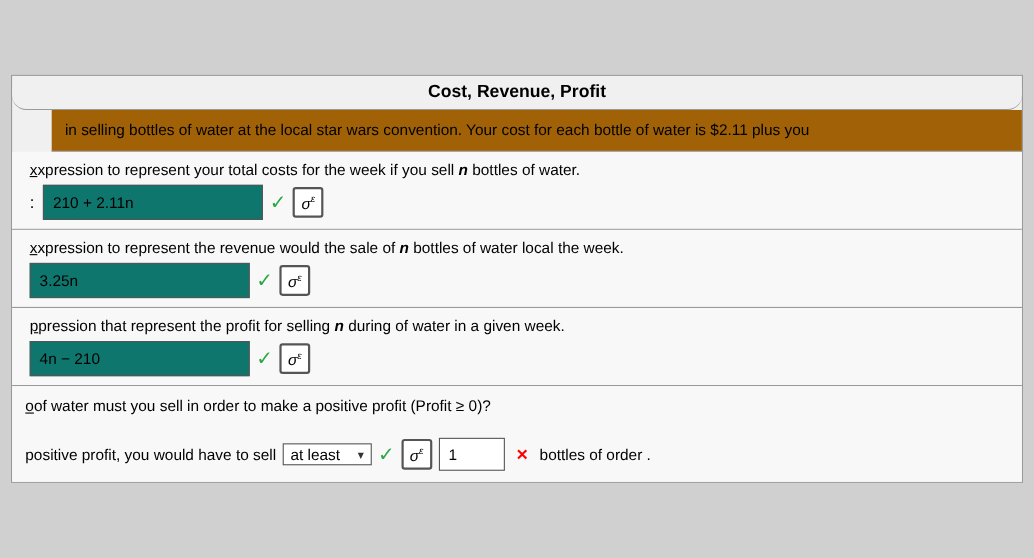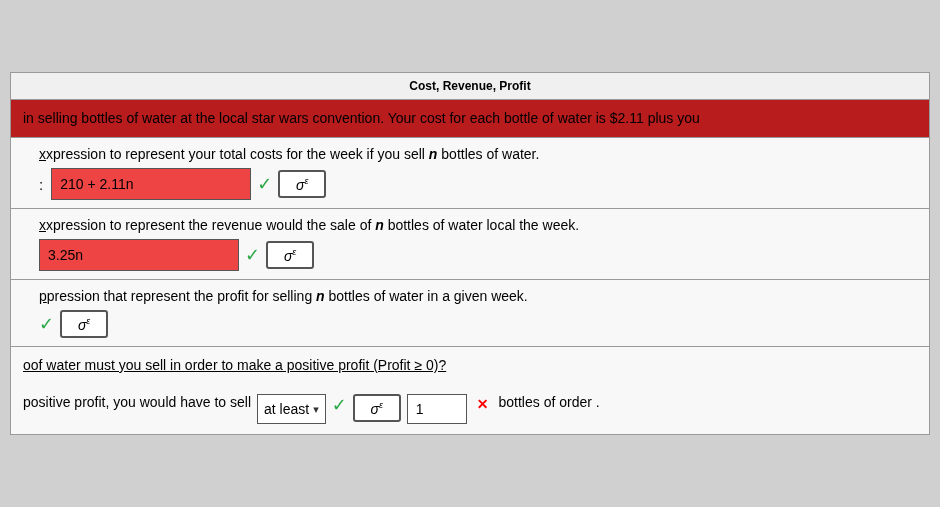--- a/index.html
+++ b/index.html
@@ -14,88 +14,90 @@
       min-height: 507px;
     }
     .main-container {
       width: 920px;
       background: #f0f0f0;
       border: 1px solid #999;
     }
     .title-row {
       text-align: center;
       font-weight: bold;
-      font-size: 12px;
+      font-size: 16px;
       padding: 6px 10px;
       border-bottom: 1px solid #999;
       background: #f0f0f0;
+      border-radius: 13px;
     }
     .description-row {
       padding: 8px 12px;
       border-bottom: 1px solid #999;
       font-size: 14px;
       line-height: 1.5;
-      background: #b91c1c;
+      background: #a16207;
+      margin-left: 36px;
     }
     .section {
       border-bottom: 1px solid #999;
-      padding: 8px 28px;
+      padding: 8px 16px;
       background: #f8f8f8;
     }
     .section-label {
       font-size: 14px;
       margin-bottom: 6px;
     }
     .section-label u {
       text-decoration: underline;
     }
     .input-row {
       display: flex;
       align-items: center;
       gap: 6px;
     }
     .answer-box {
       border: 1px solid #555;
-      background: #ef4444;
+      background: #0f766e;
       padding: 4px 8px;
       font-size: 14px;
       min-width: 200px;
       height: 32px;
       display: flex;
       align-items: center;
     }
     .check-icon {
       color: #28a745;
       font-size: 18px;
       cursor: pointer;
     }
     .bottom-section {
       padding: 10px 12px;
       background: #f8f8f8;
     }
     .bottom-top {
       font-size: 14px;
       margin-bottom: 21px;
-      text-decoration: underline;
     }
     .bottom-input-row {
       display: flex;
+      align-items: center;
       gap: 6px;
       font-size: 14px;
       flex-wrap: wrap;
     }
     .dropdown-box {
       border: 1px solid #555;
       background: white;
       padding: 4px 6px;
       font-size: 14px;
-      height: 30px;
-      display: flex;
-      align-items: center;
-      gap: 4px;
+      height: 20px;
+      display: flex;
+      align-items: center;
+      gap: 16px;
       cursor: pointer;
     }
     .dropdown-arrow {
       font-size: 11px;
       color: #333;
     }
     .number-input-box {
       border: 1px solid #555;
       background: white;
       padding: 4px 8px;
@@ -113,21 +115,21 @@
       padding: 2px 4px;
     }
     .italic-n {
       font-style: italic;
       font-weight: bold;
     }
     .sigma-box {
       display: inline-flex;
       align-items: center;
       justify-content: center;
-      width: 48px;
+      width: 28px;
       height: 28px;
       border: 2px solid #555;
       border-radius: 3px;
       background: white;
       font-style: italic;
       font-size: 14px;
       cursor: pointer;
     }
   </style>
 </head>
@@ -169,23 +171,26 @@
       </div>
       <span class="check-icon">✓</span>
       <div class="sigma-box">
         <span>σ<sup style="font-size:9px;">ε</sup></span>
       </div>
     </div>
   </div>
 
   <div class="section">
     <div class="section-label">
-      <u>p</u><span>pression that represent the profit for selling </span><span class="italic-n">n</span><span> bottles of water in a given week.</span>
+      <u>p</u><span>pression that represent the profit for selling </span><span class="italic-n">n</span><span> during of water in a given week.</span>
     </div>
     <div class="input-row">
+      <div class="answer-box">
+        <span>4n − 210</span>
+      </div>
       <span class="check-icon">✓</span>
       <div class="sigma-box">
         <span>σ<sup style="font-size:9px;">ε</sup></span>
       </div>
     </div>
   </div>
 
   <div class="bottom-section">
     <div class="bottom-top">
       <u>o</u><span>of water must you sell in order to make a positive profit (Profit ≥ 0)?</span>

